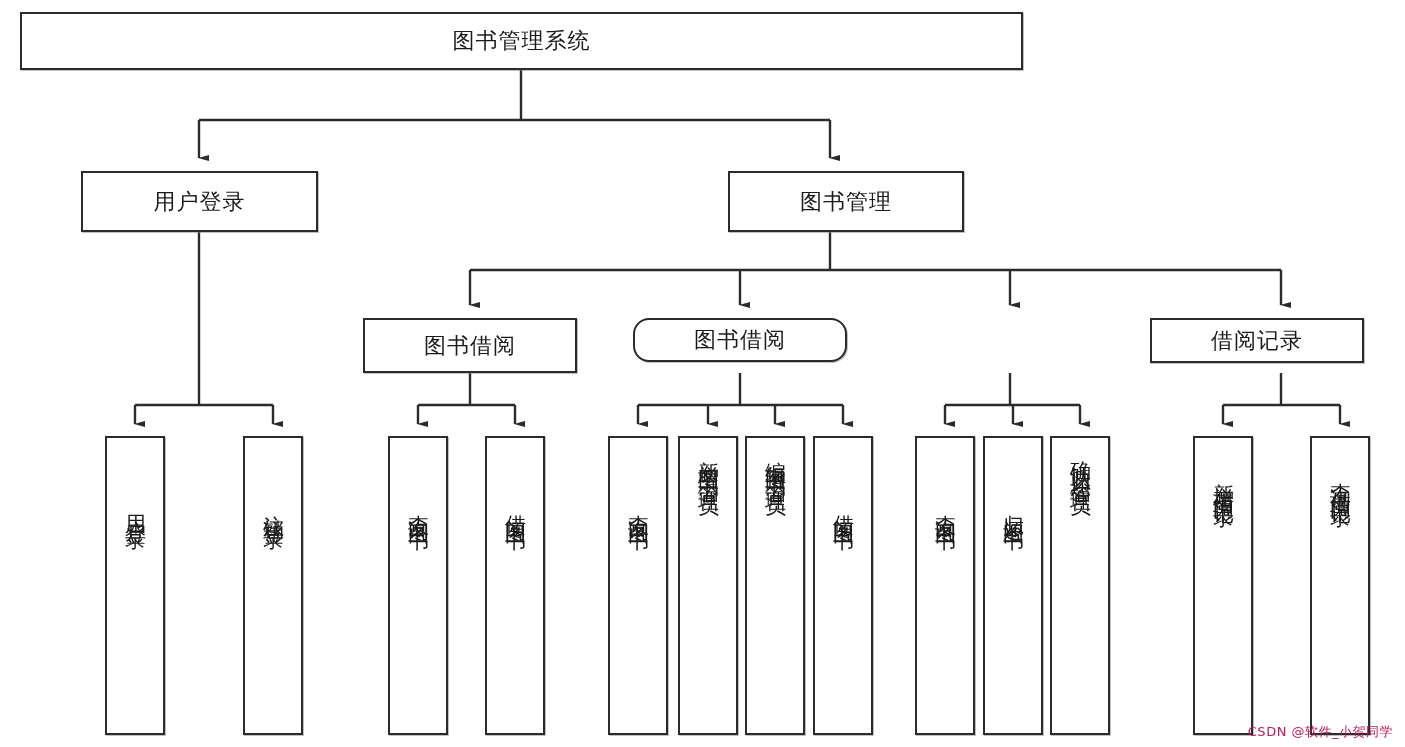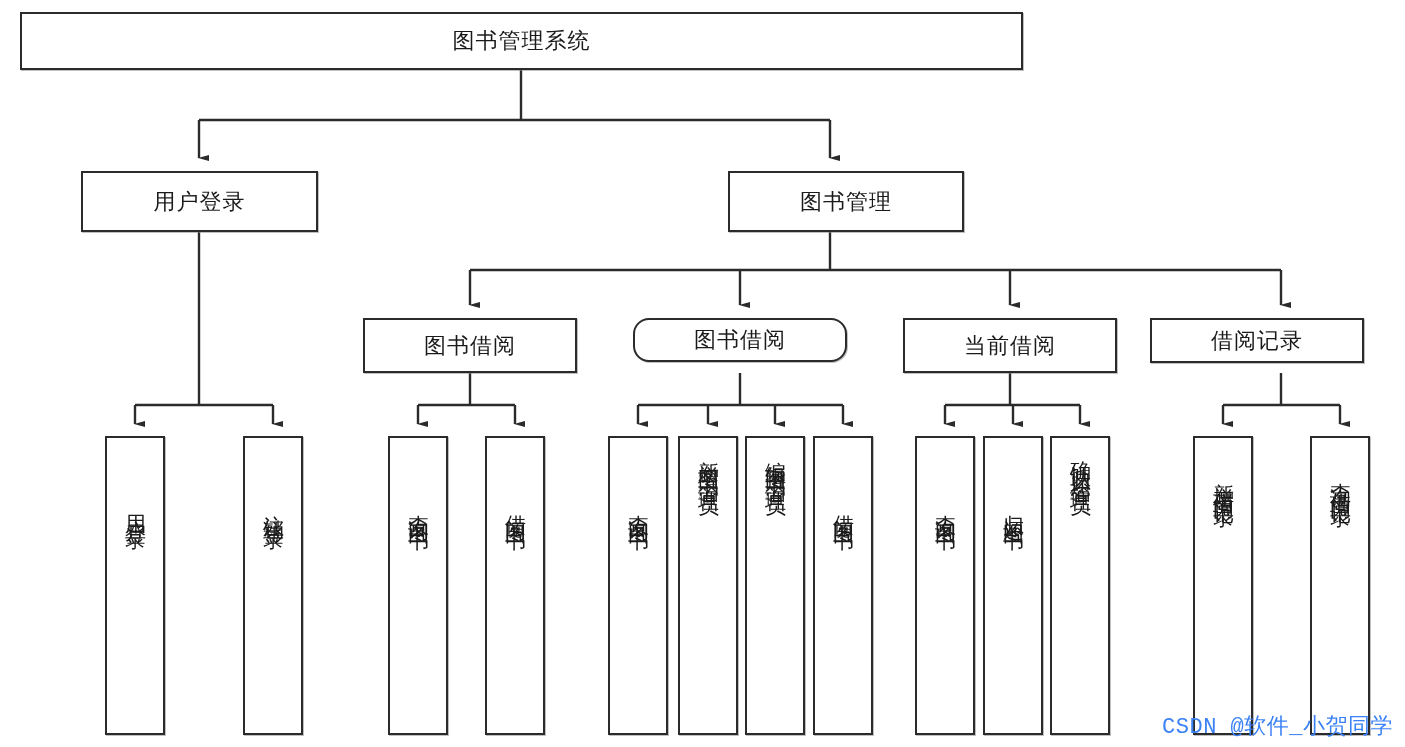--- a/index.html
+++ b/index.html
@@ -51,25 +51,24 @@
     white-space: nowrap;
     display: block;
   }
   .h-label {
     white-space: nowrap;
   }
   .watermark {
     position: absolute;
     right: 12px;
     bottom: 6px;
-    font-size: 22px;
-    color: #3b82f6;
+    font-size: 13px;
+    color: #be185d;
     letter-spacing: 0.5px;
     white-space: nowrap;
-    font-family: Liberation Mono, monospace;
   }
 </style>
 </head>
 <body>
 
 <div id="canvas">
 
   <svg class="wires" viewBox="0 0 1405 747" xmlns="http://www.w3.org/2000/svg">
     <defs>
       <marker id="arrow" markerWidth="10" markerHeight="12" refX="3" refY="10" orient="auto" markerUnits="userSpaceOnUse">
@@ -131,23 +130,20 @@
   <div class="node h-node" style="left:712px;top:171px;width:236px;height:61px;margin-left:16px;">
     <span class="h-label">图书管理</span>
   </div>
 
   <div class="node h-node" style="left:363px;top:318px;width:214px;height:55px;">
     <span class="h-label">图书借阅</span>
   </div>
   <div class="node h-node" style="left:633px;top:318px;width:214px;height:44px;border-radius:16px;">
     <span class="h-label">图书借阅</span>
   </div>
-  <div class="node h-node" style="left:903px;top:318px;width:214px;height:55px;">
-    <span class="h-label">当前借阅</span>
-  </div>
   <div class="node h-node" style="left:1150px;top:318px;width:214px;height:45px;text-align:center;">
     <span class="h-label">借阅记录</span>
   </div>
 
   <div class="node v-node" style="left:105px;top:436px;width:60px;height:299px;padding-top:60px;">
     <span class="v-label">用户登录</span>
   </div>
   <div class="node v-node" style="left:243px;top:436px;width:60px;height:299px;padding-top:60px;">
     <span class="v-label">注销登录</span>
   </div>

